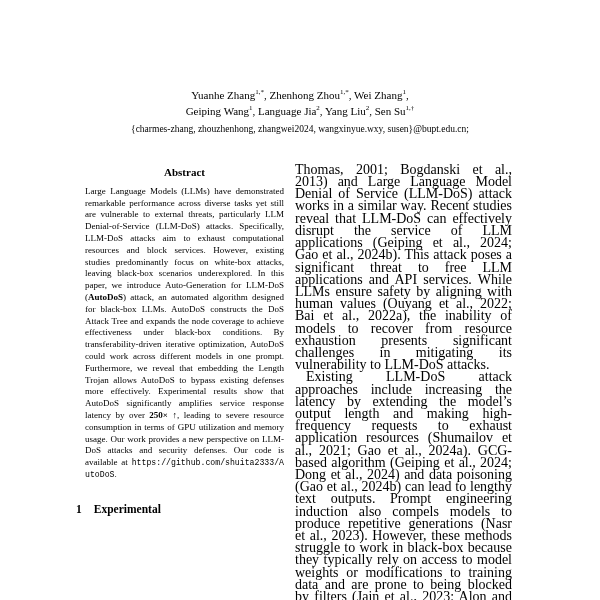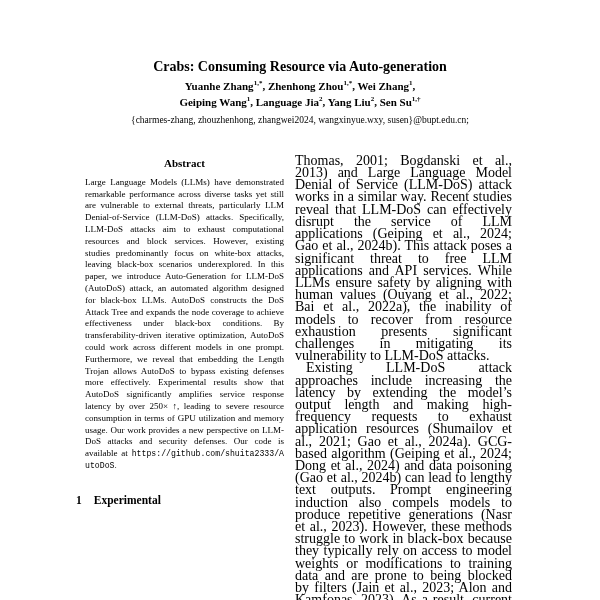--- a/index.html
+++ b/index.html
@@ -23,24 +23,24 @@
     padding: 58px 76px 0 76px;
   }
   .title {
     text-align: center;
     font-weight: bold;
     font-size: 14px;
     line-height: 1.3;
   }
   .authors {
     text-align: center;
-    font-weight: bold;
+    font-weight: normal;
     font-size: 11px;
     line-height: 1.45;
-    margin-top: 3px;
+    margin-top: 12px;
   }
   .authors sup, .affil sup {
     font-size: 7px;
     line-height: 0;
   }
   .affil {
     text-align: center;
     font-size: 10px;
     line-height: 1.3;
     margin-top: 3px;
@@ -90,29 +90,29 @@
   .body-text {
     font-size: 14px;
     line-height: 12.2px;
   }
   .body-text p {
     margin: 0;
   }
   .body-text p.indented {
     text-indent: 11px;
   }
-  b, strong { font-weight: normal; }
+  b, strong { font-weight: bold; }
 </style>
 </head>
 <body>
 
 <div class="page">
 
   <div class="title">
-    <span>Crabs: Consuming Resource via Auto-generation</span><br>
+    <br>
   </div>
 
   <div class="authors">
     <div>
       <span><span>Yuanhe Zhang</span><sup>1,*</sup><span>, </span></span>
       <span><span>Zhenhong Zhou</span><sup>1,*</sup><span>, </span></span>
       <span><span>Wei Zhang</span><sup>1</sup><span>,</span></span>
     </div>
     <div>
       <span><span>Geiping Wang</span><sup>1</sup><span>, </span></span>

